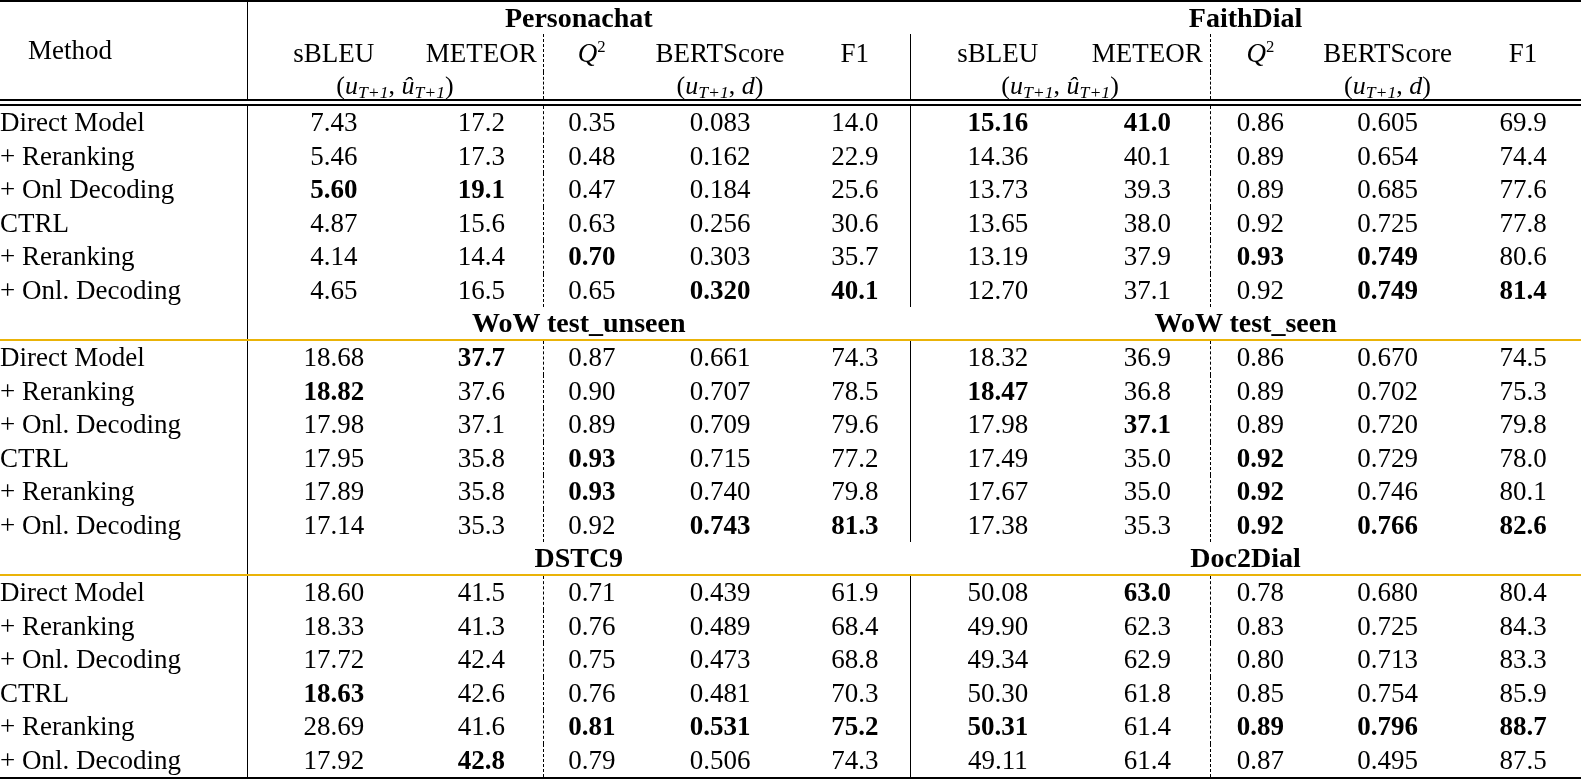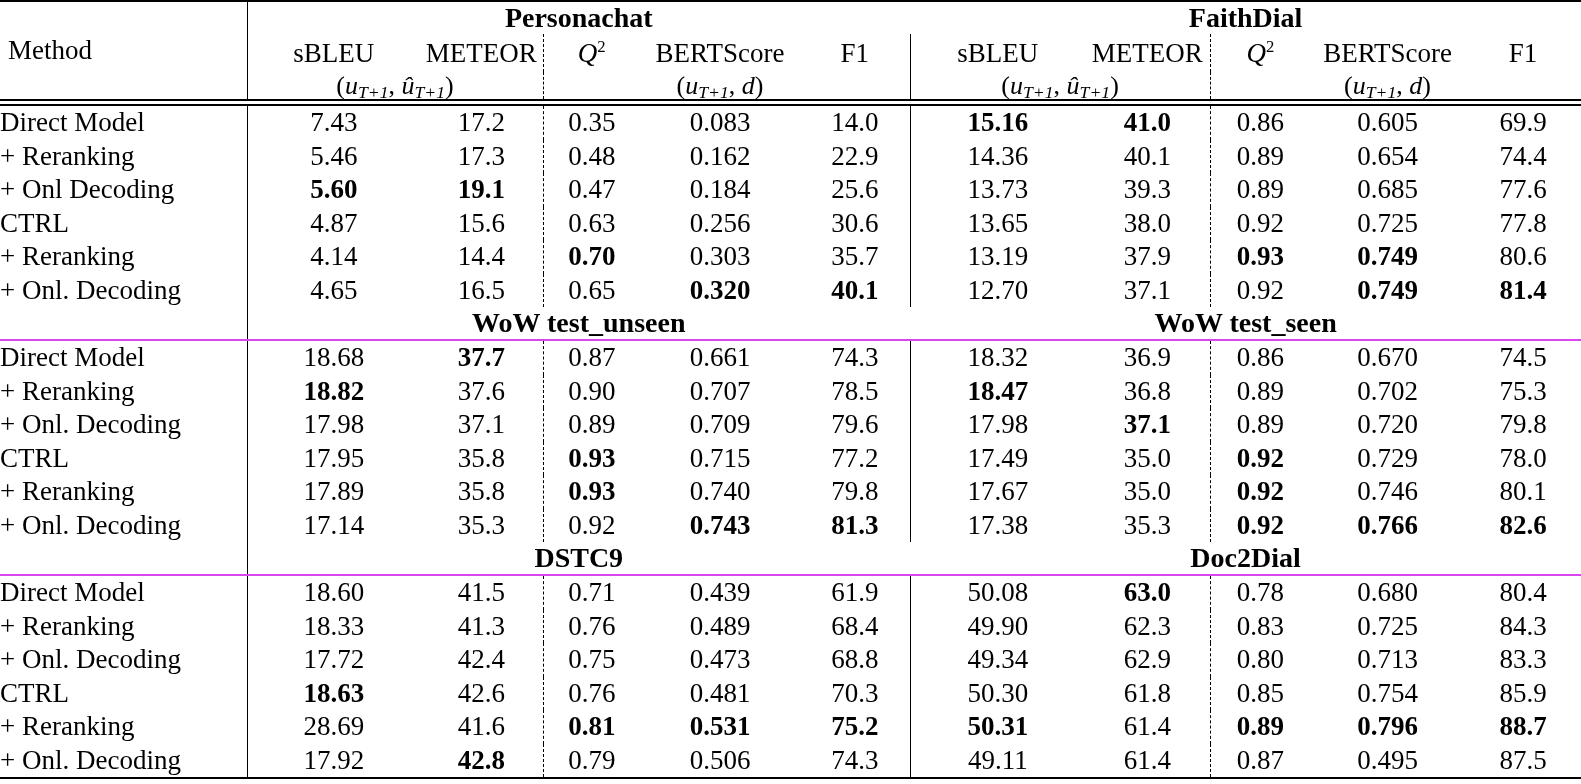--- a/index.html
+++ b/index.html
@@ -14,30 +14,30 @@
   }
   td { padding:0; vertical-align:middle; text-align:center; overflow:hidden; white-space:nowrap; }
   
   .bR  { border-right:1.5px solid  #000; }
   .bRd { border-right:1.5px dashed #000; }
   
   tr.titles td   { height:32px; }
   tr.mhead td    { height:38px; }
   tr.shead td    { height:27px; }
   .grp  { font-weight:bold; font-size:28px; }
-  .method-h { text-align:left; padding-left:8px; }
+  .method-h { text-align:left; padding-left:28px; }
   .q2i { font-style:italic; }
   sup { font-size:0.62em; vertical-align:super; line-height:0; }
   .sub i { font-style:italic; }
   .sub sub { font-style:italic; font-size:0.68em; vertical-align:-0.22em; line-height:0;font-family:Liberation Serif, serif; }
   .sub { font-size:26px; }
   
   tr.dblrule td { height:3px; line-height:0; border-top:2.2px solid #000; border-bottom:2.2px solid #000; }
   
-  tr.band td { height:32px; border-bottom:2px solid #d946ef;margin-top:47px; }
+  tr.band td { height:32px; border-bottom:2px solid #eab308;margin-top:47px; }
   tr.band .grp { font-size:28px; }
   
   tr.data td { height:33.5px; }
   .mcell { text-align:left; }
   .b { font-weight:bold;font-family:Liberation Serif, serif; }
 </style>
 </head>
 <body>
 
 <div class="page">

